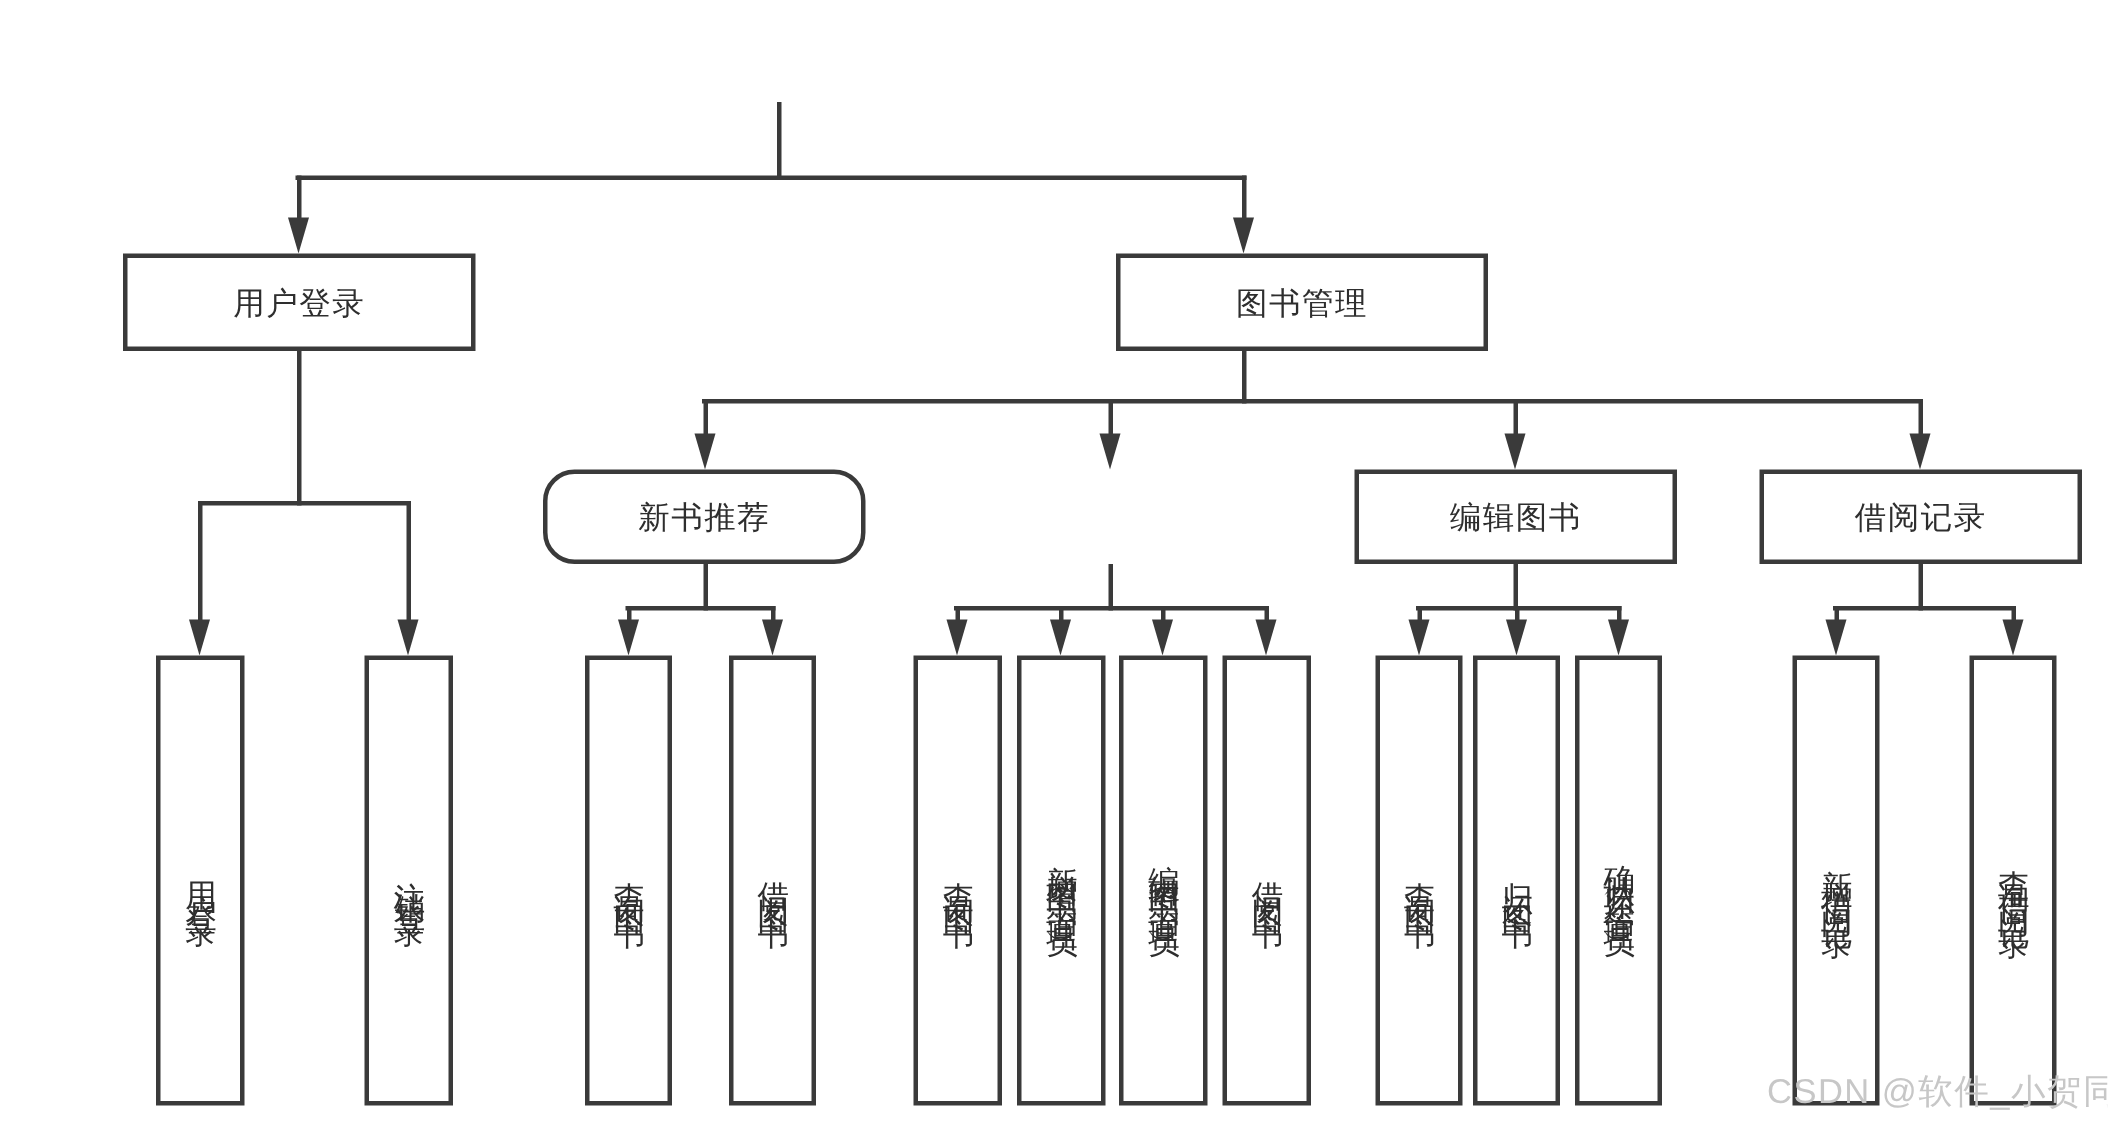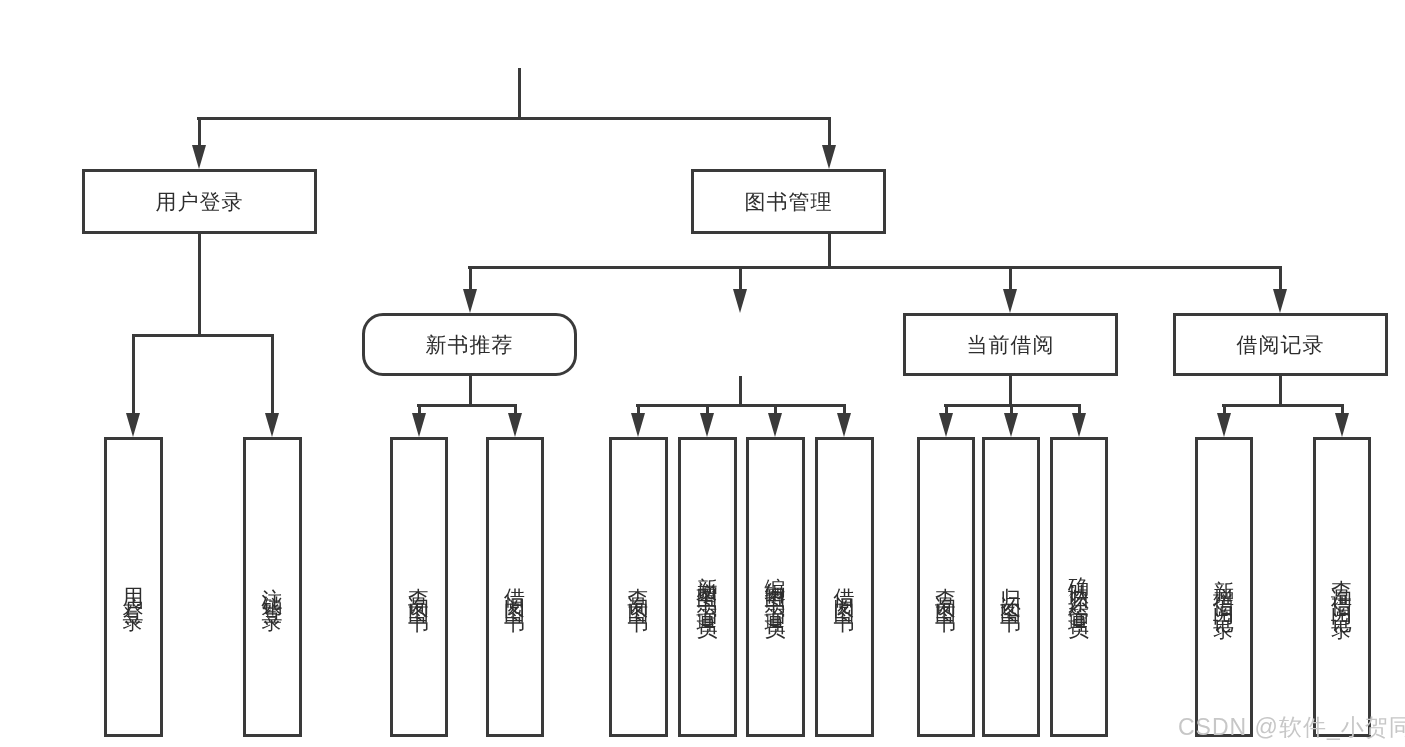--- a/index.html
+++ b/index.html
@@ -60,29 +60,29 @@
 </style>
 </head>
 <body>
 
 <div id="canvas">
 
 
   <div class="box" style="left:82px;top:169px;width:235px;height:65px;">
     <span>用户登录</span>
   </div>
-  <div class="box" style="left:691px;top:169px;width:195px;height:65px;">
+  <div class="box" style="left:744px;top:169px;width:248px;height:65px;">
     <span>图书管理</span>
   </div>
 
   <div class="box" style="left:362px;top:313px;width:215px;height:63px;border-radius:21px;">
     <span>新书推荐</span>
   </div>
   <div class="box" style="left:903px;top:313px;width:215px;height:63px;">
-    <span>当前借阅</span>
+    <span>编辑图书</span>
   </div>
   <div class="box" style="left:1173px;top:313px;width:215px;height:63px;">
     <span>借阅记录</span>
   </div>
 
   <div class="box leaf" style="left:104px;top:437px;width:59px;height:300px;">
     <span>用户登录</span>
   </div>
   <div class="box leaf" style="left:243px;top:437px;width:59px;height:300px;">
     <span>注销登录</span>

